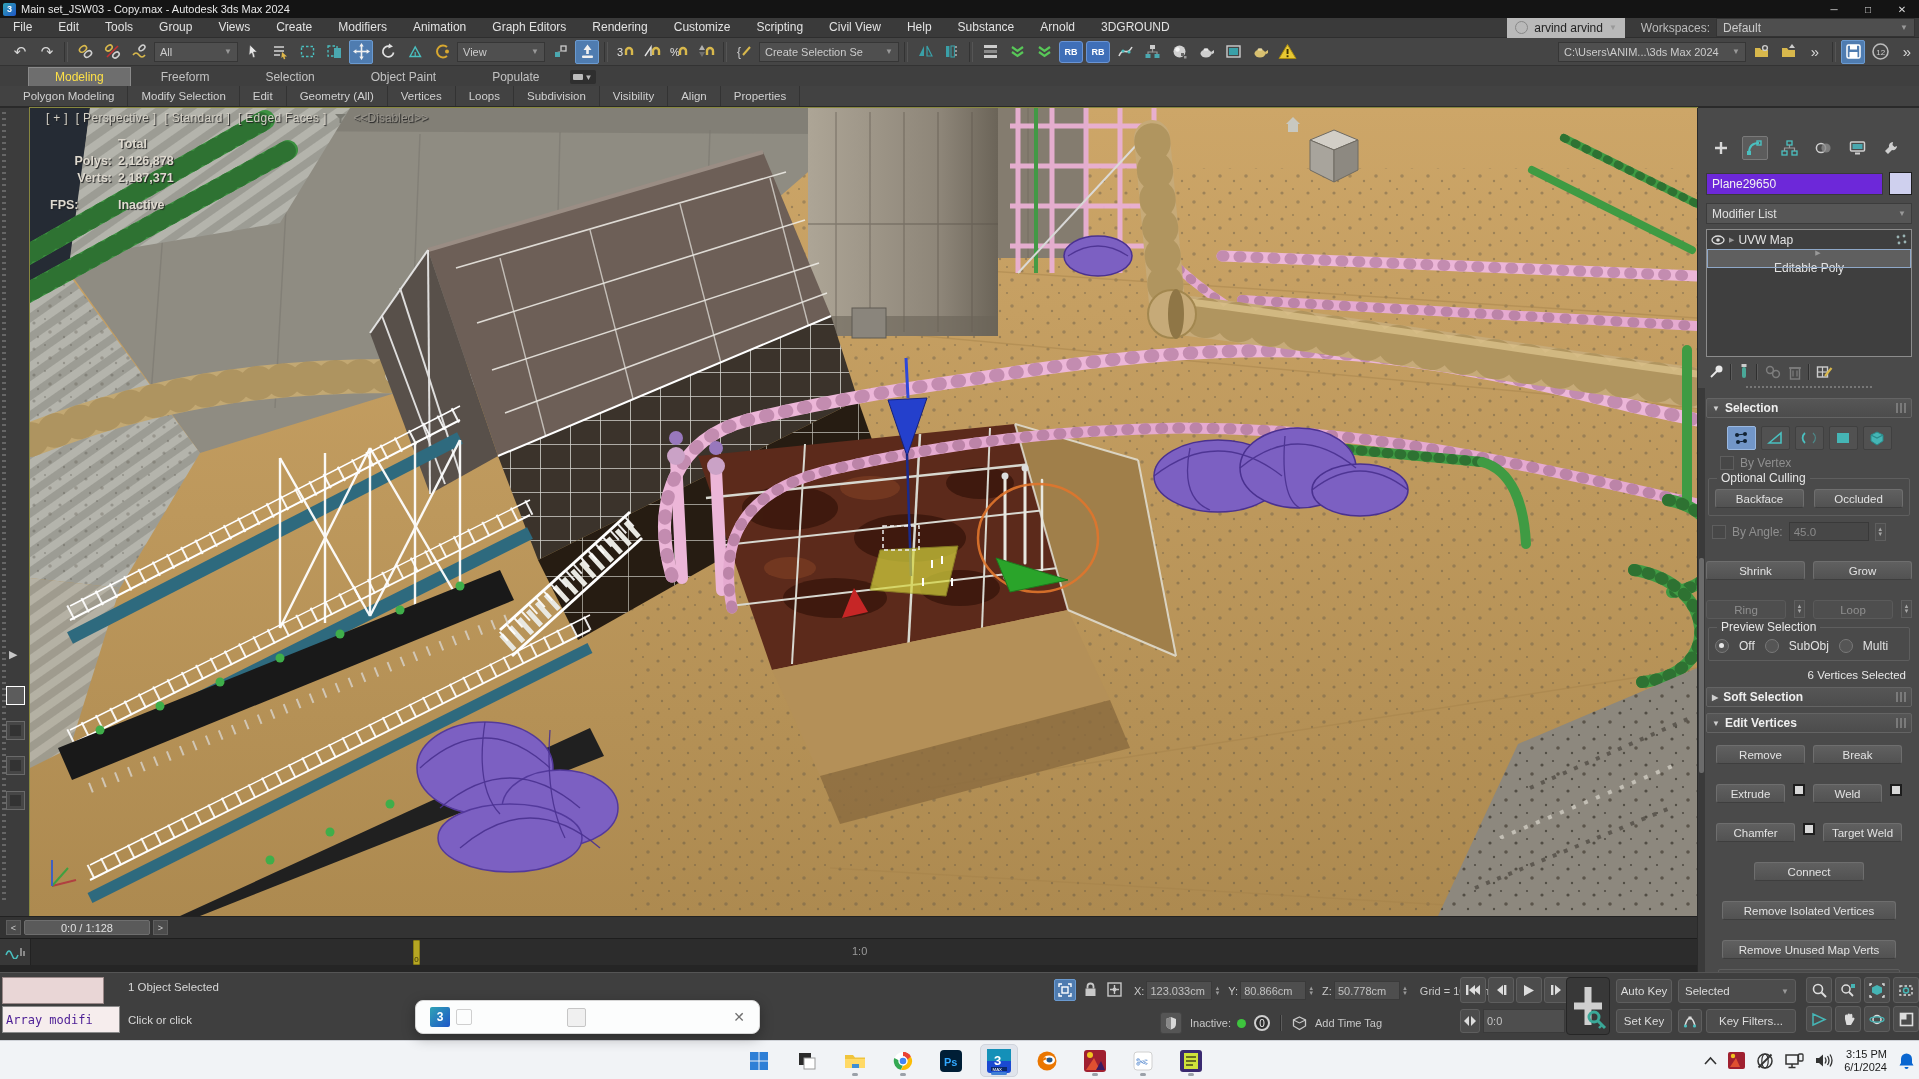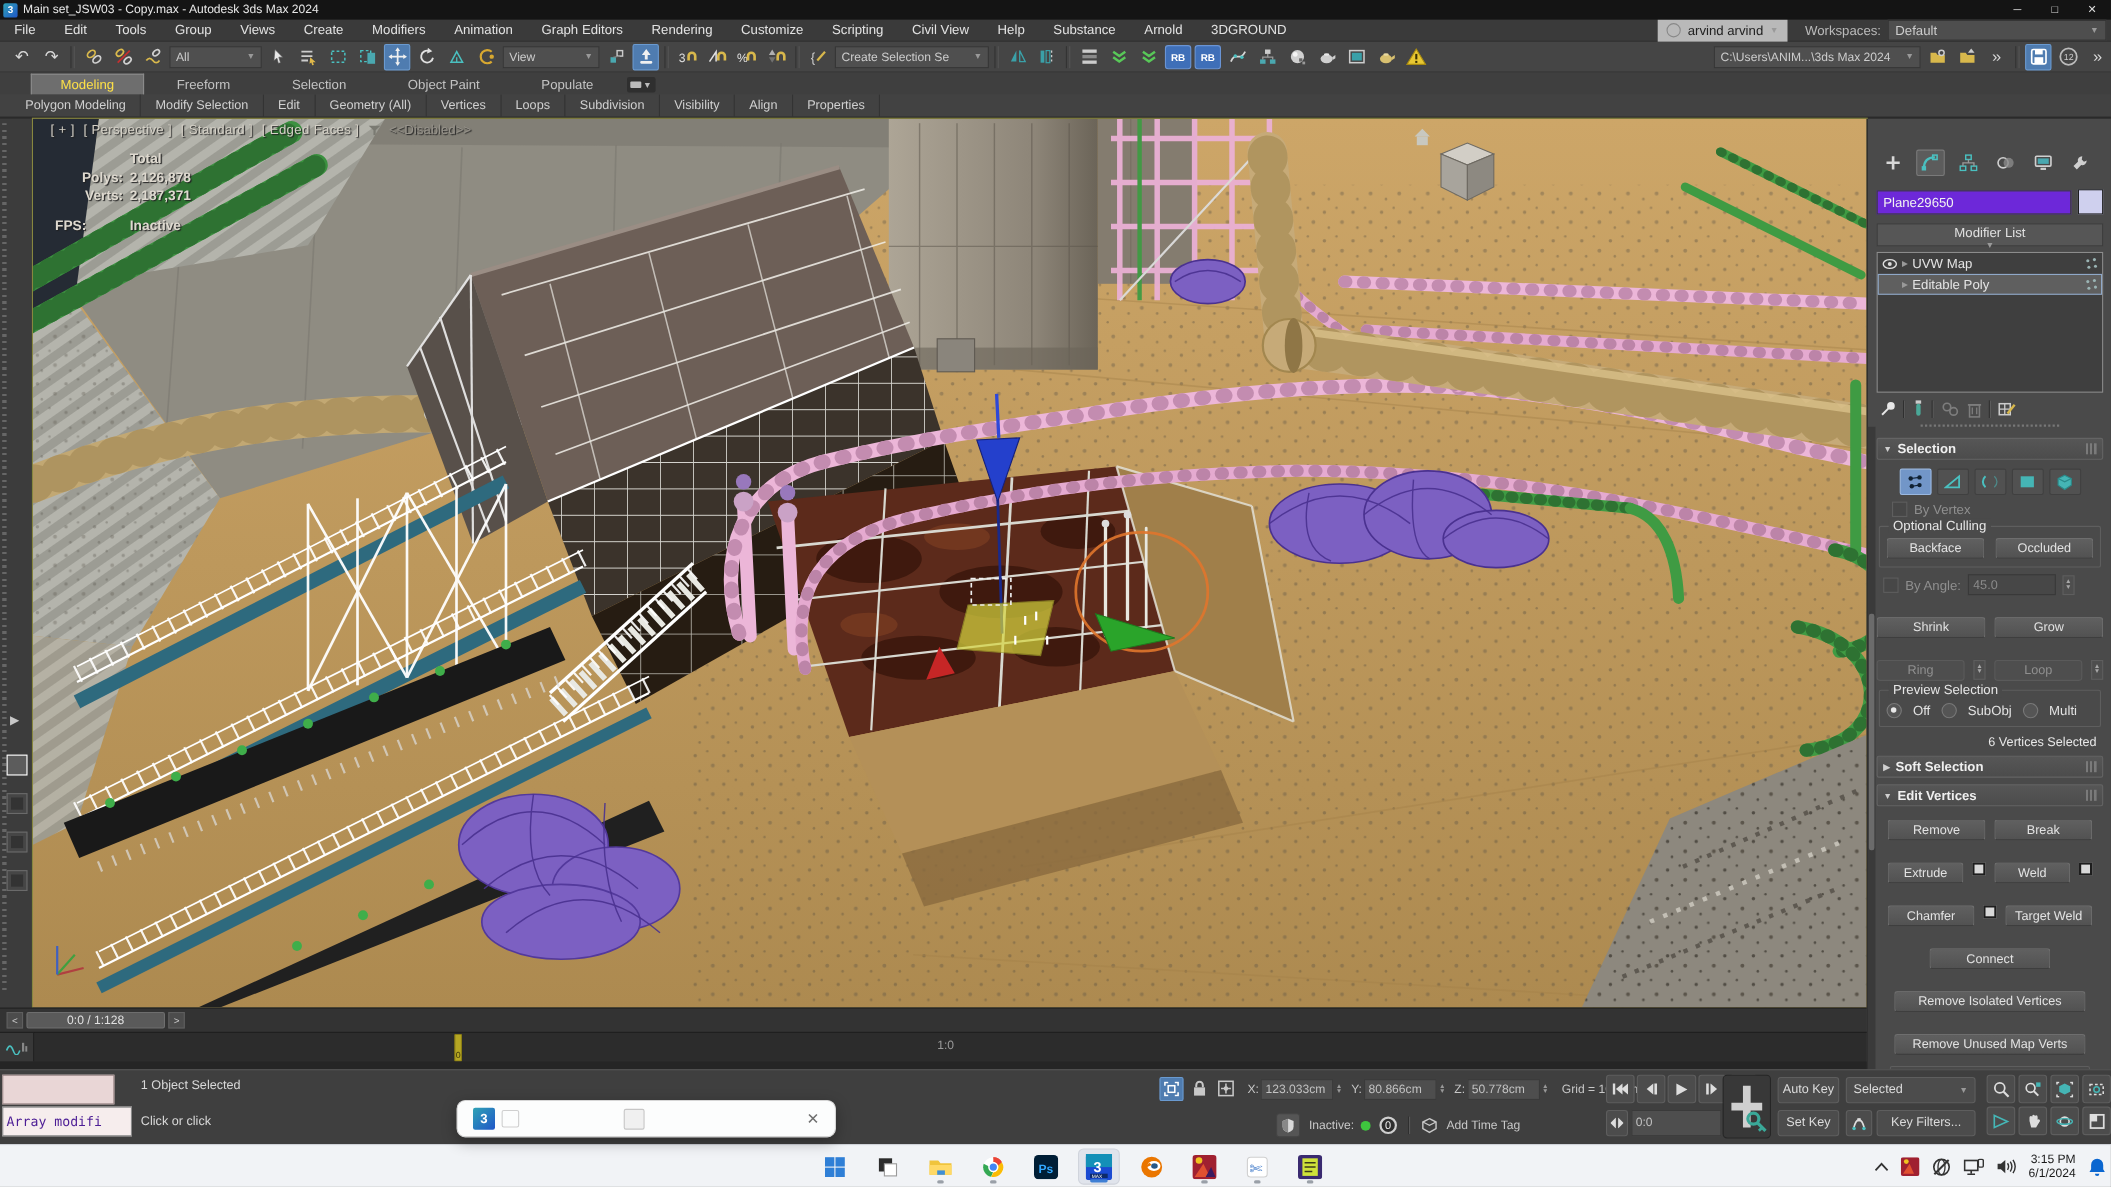--- a/index.html
+++ b/index.html
@@ -76,24 +76,24 @@
   .cp-thumb{position:absolute;left:1px;top:170px;width:5px;height:215px;background:#6b6b6b;border-radius:2px;}
   .cp-in{position:absolute;left:8px;top:0;width:206px;}
   .cp-tabs{display:flex;justify-content:space-between;padding:28px 8px 6px 2px;}
   .cp-tab{width:26px;height:24px;display:flex;align-items:center;justify-content:center;border-radius:2px;}
   .cp-tab.active{background:#5c5c5c;border:1px solid #7a7a7a;box-sizing:border-box;}
   .namerow{display:flex;gap:6px;margin:6px 0 8px 0;align-items:center;}
   .namefield{flex:1;height:20px;background:#6d28d9;border:1px solid #3a3a3a;color:#f2f2f2;font-size:12px;
              padding:0 5px;font-family:"Liberation Sans",sans-serif;}
   .swatch{width:21px;height:21px;background:#cfd0ee;border:1px solid #1e1e1e;}
   .modlist{height:19px;background:#565656;border:1px solid #3c3c3c;display:flex;align-items:center;
-           justify-content:space-between;padding:0 5px;color:#e0e0e0;font-size:12px;flex-direction:column;}
+           justify-content:space-between;padding:0 5px;color:#e0e0e0;font-size:12px;}
   .stackbox{margin-top:5px;height:126px;background:#3f3f3f;border:1px solid #8c8c8c;}
   .stackrow{height:19px;display:flex;align-items:center;gap:4px;padding:0 4px;color:#e4e4e4;font-size:12px;}
-  .stackrow.sel{background:#5f5f5f;outline:1px solid #8fa8c8;outline-offset:-1px;}
+  .stackrow.sel{background:#5f5f5f;outline:1px solid #8fa8c8;outline-offset:-1px;flex-direction:column;}
   .stackrow .nm{flex:1;}
   .tools{display:flex;align-items:center;gap:6px;padding:6px 2px 4px 2px;}
   .vline{width:1px;height:16px;background:#2f2f2f;border-right:1px solid #5c5c5c;}
   .dotbar{height:4px;margin:2px 40px;border-top:2px dotted #777;}
   .roll{background:linear-gradient(#565656,#4c4c4c);border:1px solid #646464;border-radius:2px;height:18px;
         display:flex;align-items:center;padding:0 5px;margin-top:6px;font-weight:bold;font-size:12px;color:#efefef;gap:5px;}
   .roll .arr{font-size:8px;color:#cfcfcf;}
   .roll .grip{margin-left:auto;width:10px;height:10px;
         background:repeating-linear-gradient(90deg,#8c8c8c 0 2px,transparent 2px 4px);opacity:.7;}
   .subobj{display:flex;gap:5px;justify-content:center;margin:8px 0 4px 0;}

